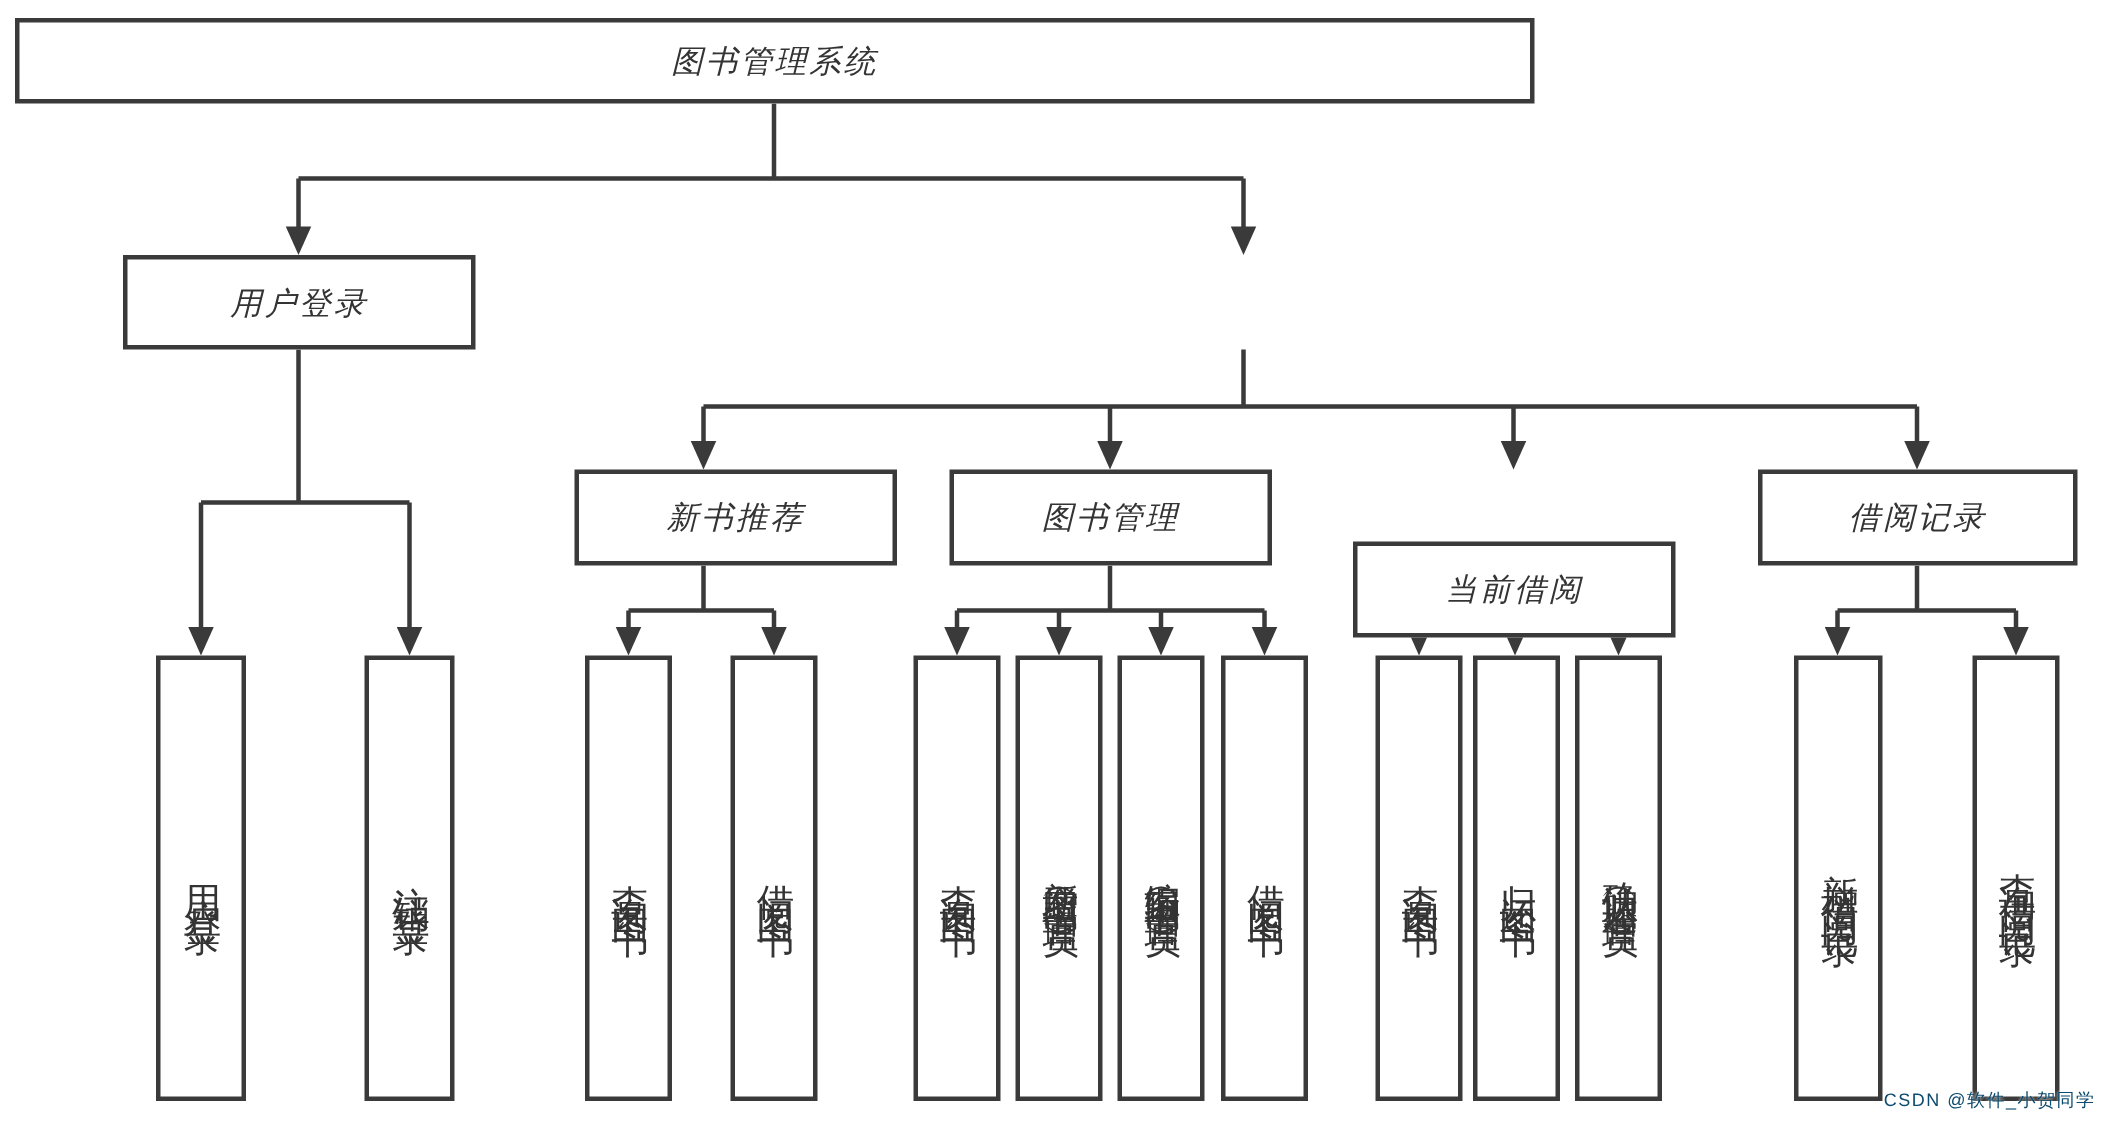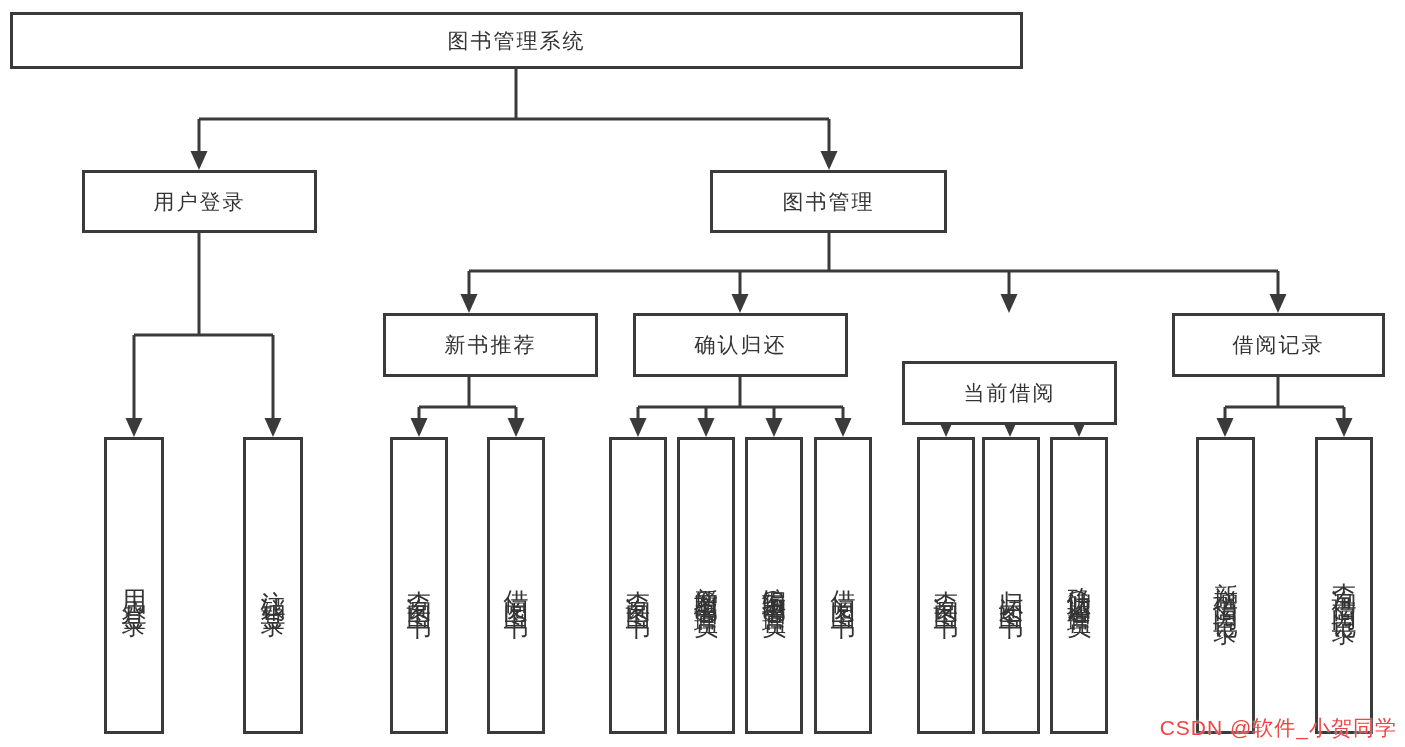--- a/index.html
+++ b/index.html
@@ -28,20 +28,21 @@
     position: absolute;
     box-sizing: border-box;
     border: 3px solid #3a3a3a;
     background: #ffffff;
     display: flex;
     align-items: center;
     justify-content: center;
     font-size: 21px;
     letter-spacing: 2px;
     white-space: nowrap;
+    font-style: italic;
   }
   .leaf {
     position: absolute;
     box-sizing: border-box;
     border: 3px solid #3a3a3a;
     background: #ffffff;
     top: 437px;
     height: 297px;
     display: flex;
     align-items: center;
@@ -56,22 +57,22 @@
     white-space: nowrap;
   }
   .leaf .vtext.long {
     font-size: 24px;
     letter-spacing: 4px;
   }
   .watermark {
     position: absolute;
     right: 8px;
     bottom: 5px;
-    font-size: 21px;
-    color: #ef4444;
+    font-size: 12px;
+    color: #0c4a6e;
     letter-spacing: 1px;
     text-shadow: 0 0 2px #ffffff;
   }
 </style>
 </head>
 <body>
 
 <div class="canvas">
 
   <svg class="connectors" viewBox="0 0 1405 747" xmlns="http://www.w3.org/2000/svg">
@@ -124,29 +125,26 @@
     </g>
   </svg>
 
   <div class="node" style="left:10px; top:12px; width:1013px; height:57px;">
     <span>图书管理系统</span>
   </div>
 
   <div class="node" style="left:82px; top:170px; width:235px; height:63px;">
     <span>用户登录</span>
   </div>
-  <div class="node" style="left:710px; top:170px; width:237px; height:63px;">
-    <span>图书管理</span>
-  </div>
 
   <div class="node" style="left:362px; top:313px; width:215px; height:64px;margin-left:21px;">
     <span>新书推荐</span>
   </div>
   <div class="node" style="left:633px; top:313px; width:215px; height:64px;">
-    <span>确认归还</span>
+    <span>图书管理</span>
   </div>
   <div class="node" style="left:902px; top:313px; width:215px; height:64px;margin-top:48px;">
     <span>当前借阅</span>
   </div>
   <div class="node" style="left:1172px; top:313px; width:213px; height:64px;">
     <span>借阅记录</span>
   </div>
 
   <div class="leaf" style="left:104px; width:60px;">
     <span class="vtext">用户登录</span>

